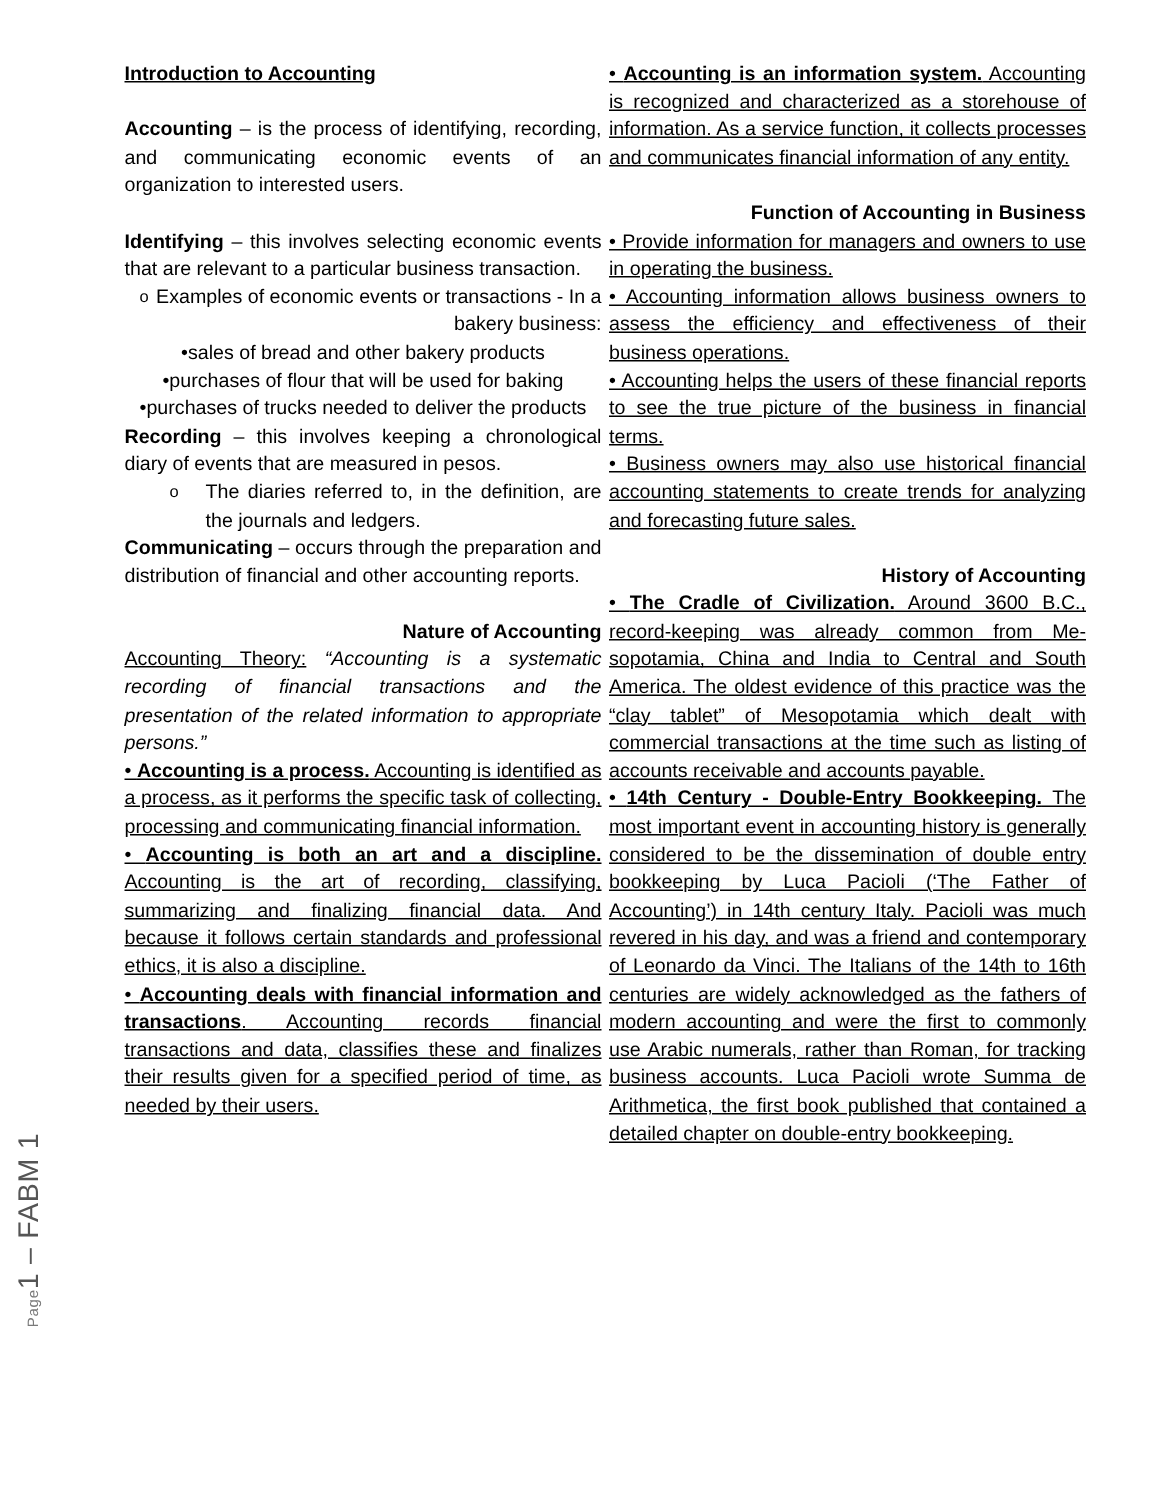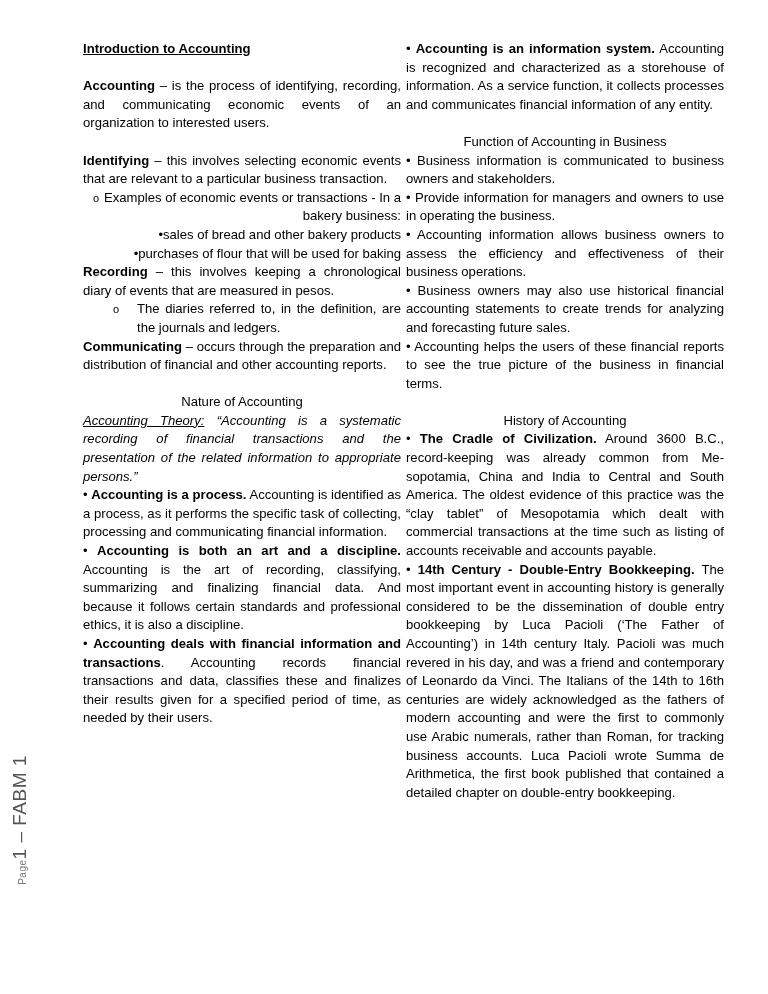--- a/index.html
+++ b/index.html
@@ -74,27 +74,26 @@
     padding: 0;
     text-align: justify;
   }
   .spacer { height: 18.6px; }
   .h-underline {
     font-weight: bold;
     text-decoration: underline;
     text-align: left;
   }
   .h-plain {
-    font-weight: normal;
-    text-align: center;
+    font-weight: bold;
+    text-align: right;
   }
   b, .b { font-weight: bold; }
   .ital { font-style: italic; }
   .ital-ul {
-    font-style: italic;
     text-decoration: underline;
   }
   
   .circ {
     position: relative;
     padding-left: 34px;
     text-align: justify;
   }
   .circ > .marker {
     position: absolute;
@@ -109,23 +108,23 @@
     text-align: justify;
   }
   .circ2 > .marker {
     position: absolute;
     left: 30px;
     top: 0;
     font-size: 11px;
     line-height: 18.6px;
   }
   
-  .tightbullet { text-align: right; }
+  .tightbullet { text-align: center; }
   
-  .bul { text-align: justify; }
+  .bul { text-align: justify; text-decoration: underline; }
   .nojust { text-align: right; }
 </style>
 </head>
 <body>
 
 <div class="sheet">
 
   <div class="page-marker">
     <div class="rot"><span class="pm-small">Page</span><span class="pm-big">1</span><span class="pm-rest"> – FABM 1</span></div>
   </div>
@@ -138,20 +137,21 @@
     <p><b>Accounting</b><span> – is the process of identifying, recording, and communicating economic events of an organization to interested users.</span></p>
     <div class="spacer"></div>
 
     <p><b>Identifying</b><span> – this involves selecting economic events that are relevant to a particular business transaction.</span></p>
 
     <p class="circ"><span class="marker">o</span></p>
 
     <p class="nojust">Examples of economic events or transactions - In a bakery business:</p>
     <p class="tightbullet">•sales of bread and other bakery products</p>
     <p class="tightbullet">•purchases of flour that will be used for baking</p>
+    <p class="tightbullet">•purchases of trucks needed to deliver the products</p>
 
     <p><b>Recording</b><span> – this involves keeping a chronological diary of events that are measured in pesos.</span></p>
 
     <p class="circ2"><span class="marker">o</span><span>The diaries referred to, in the definition, are the journals and ledgers.</span></p>
 
     <p><b>Communicating</b><span> – occurs through the preparation and distribution of financial and other accounting reports.</span></p>
     <div class="spacer"></div>
 
     <p class="h-plain">Nature of Accounting</p>
 
@@ -166,25 +166,24 @@
 
   </div>
 
   <div class="col col-right">
 
     <p class="bul"><span>• </span><b>Accounting is an information system.</b><span> Accounting is recognized and characterized as a storehouse of information. As a service function, it collects processes and communicates financial information of any entity.</span></p>
     <div class="spacer"></div>
 
     <p class="h-plain">Function of Accounting in Business</p>
 
-    <p class="bul">• Business information is communicated to business owners and stakeholders.</p>
     <p class="bul">• Provide information for managers and owners to use in operating the business.</p>
     <p class="bul">• Accounting information allows business owners to assess the efficiency and effectiveness of their business operations.</p>
+    <p class="bul">• Accounting helps the users of these financial reports to see the true picture of the business in financial terms.</p>
     <p class="bul">• Business owners may also use historical financial accounting statements to create trends for analyzing and forecasting future sales.</p>
-    <p class="bul">• Accounting helps the users of these financial reports to see the true picture of the business in financial terms.</p>
     <div class="spacer"></div>
 
     <p class="h-plain">History of Accounting</p>
 
     <p class="bul"><span>• </span><b>The Cradle of Civilization.</b><span> Around 3600 B.C., record-keeping was already common from Me-sopotamia, China and India to Central and South America. The oldest evidence of this practice was the “clay tablet” of Mesopotamia which dealt with commercial transactions at the time such as listing of accounts receivable and accounts payable.</span></p>
 
     <p class="bul"><span>• </span><b>14th Century - Double-Entry Bookkeeping.</b><span> The most important event in accounting history is generally considered to be the dissemination of double entry bookkeeping by Luca Pacioli (‘The Father of Accounting’) in 14th century Italy. Pacioli was much revered in his day, and was a friend and contemporary of Leonardo da Vinci. The Italians of the 14th to 16th centuries are widely acknowledged as the fathers of modern accounting and were the first to commonly use Arabic numerals, rather than Roman, for tracking business accounts. Luca Pacioli wrote Summa de Arithmetica, the first book published that contained a detailed chapter on double-entry bookkeeping.</span></p>
 
 
   </div>

